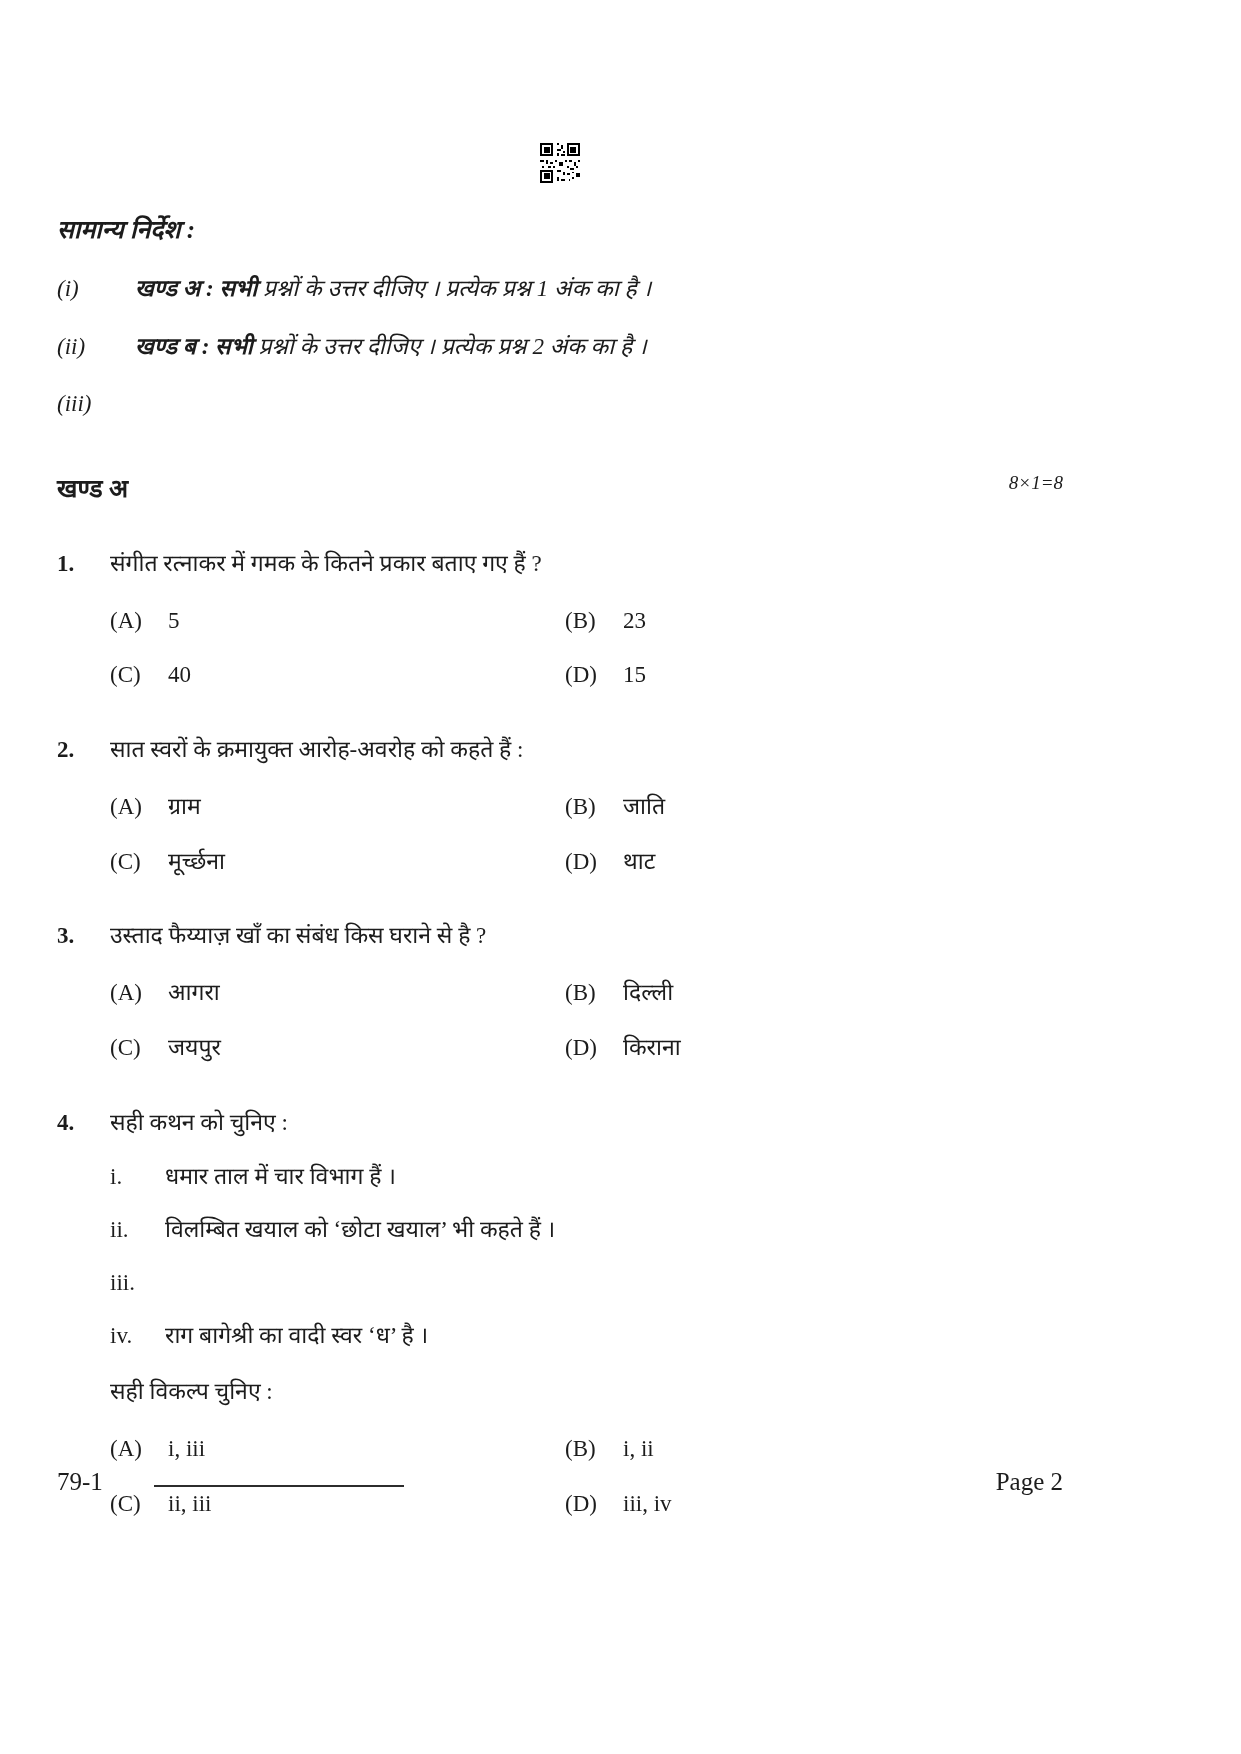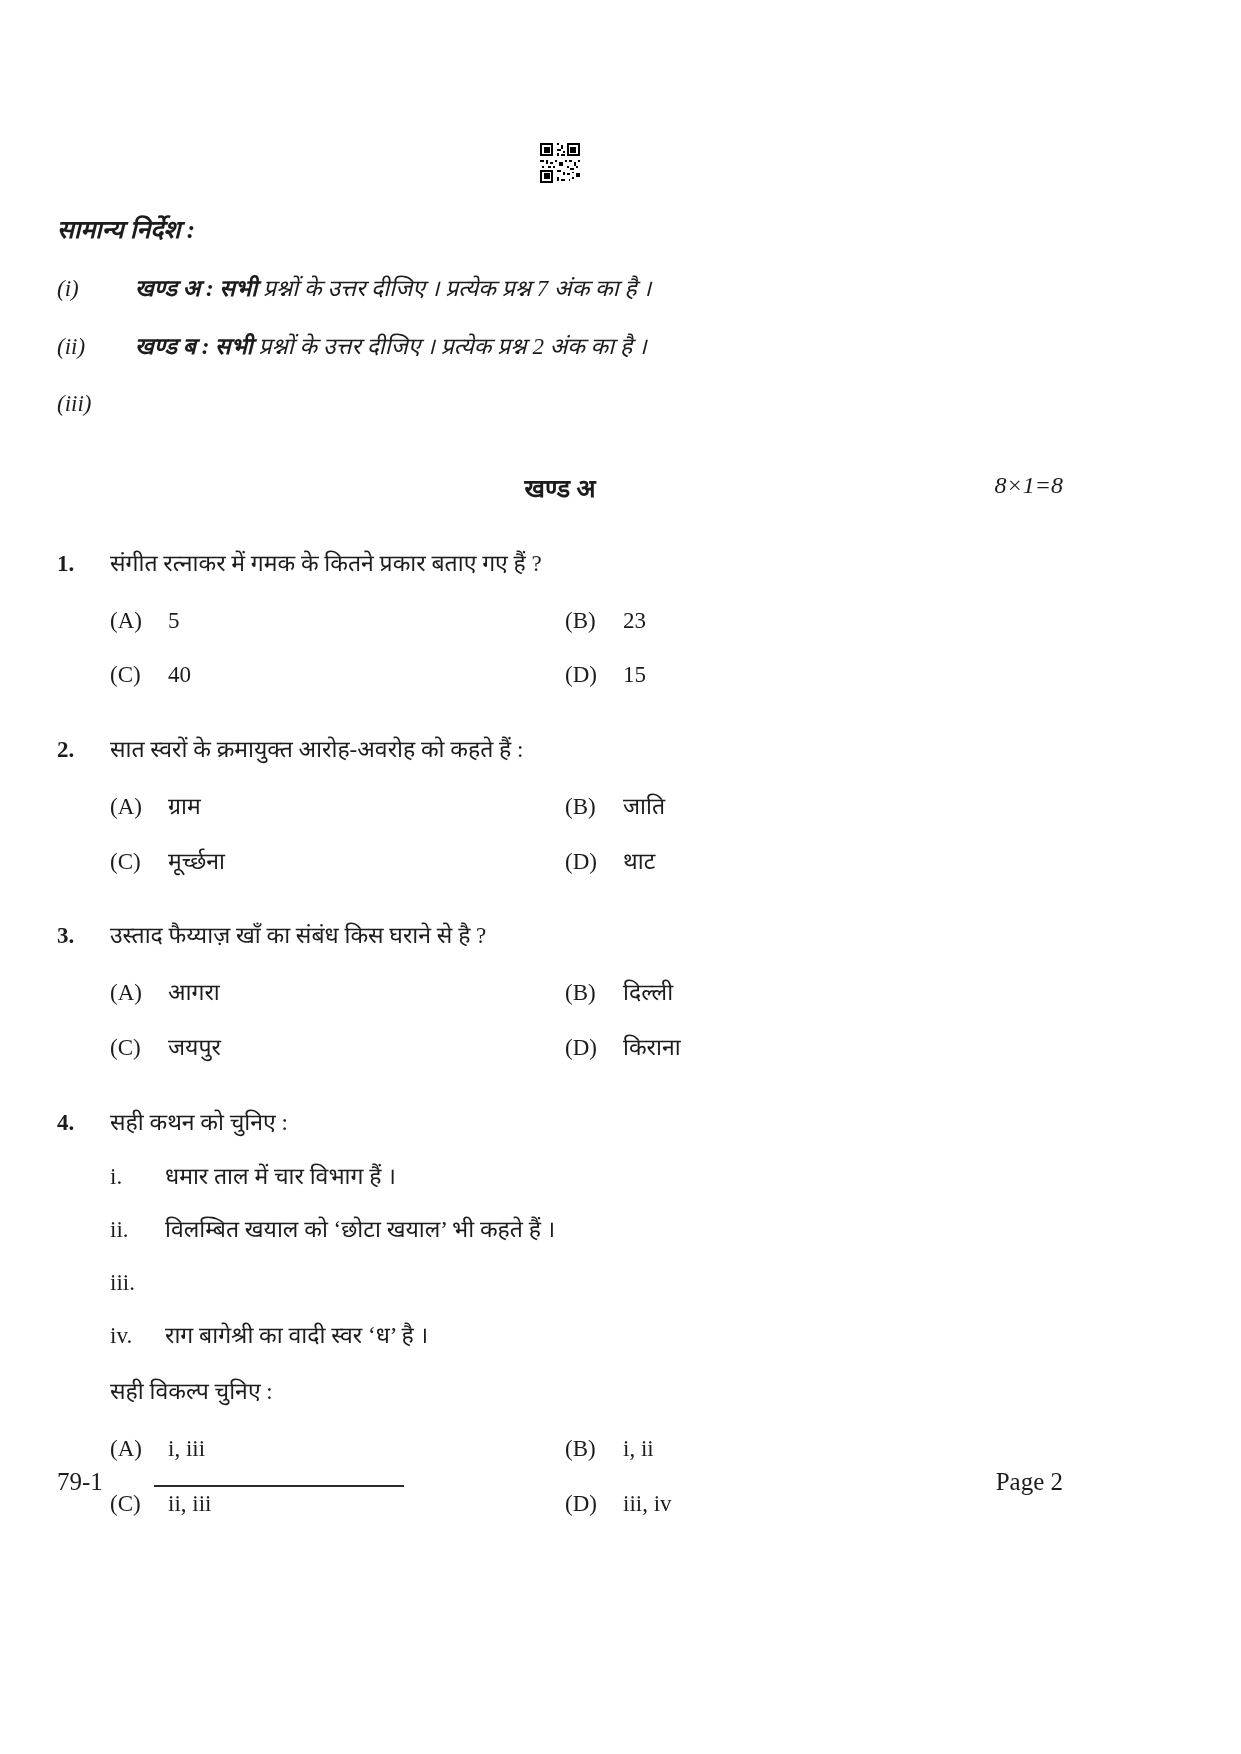--- a/index.html
+++ b/index.html
@@ -32,29 +32,29 @@
     font-size:23px;
     font-style:italic;
     line-height:1.2;
   }
   .inum { width:78px; flex:0 0 78px; }
   .itext b { font-weight:bold; }
 
   .section-header {
     position:relative;
     margin-top:52px;
-    text-align:center;
+    text-align:left;
     font-size:25px;
     font-weight:bold;
     font-family:Liberation Serif, serif;
   }
   .section-marks {
     position:absolute;
     right:0; top:2px;
-    font-size:24px;
+    font-size:19px;
     font-weight:normal;
     font-style:italic;
   }
 
   .question { margin-top:46px; font-size:23px; line-height:1.25; }
   .q-head { display:flex; }
   .qnum { width:53px; flex:0 0 53px; font-weight:bold; }
   .qtext { }
 
   .options {
@@ -142,21 +142,21 @@
         </g>
       </svg>
     </div>
 
     <div class="instructions-heading">सामान्य निर्देश :</div>
 
     <div class="instruction-row">
       <span class="inum">(i)</span>
       <span class="itext">
         <b>खण्ड अ :  सभी</b>
-        <span>प्रश्नों के उत्तर दीजिए । प्रत्येक प्रश्न 7  अंक का है ।</span>
+        <span>प्रश्नों के उत्तर दीजिए । प्रत्येक प्रश्न 1  अंक का है ।</span>
       </span>
     </div>
     <div class="instruction-row">
       <span class="inum">(ii)</span>
       <span class="itext">
         <b>खण्ड ब : सभी</b>
         <span>प्रश्नों के उत्तर दीजिए । प्रत्येक प्रश्न 2  अंक का है ।</span>
       </span>
     </div>
     <div class="instruction-row">

